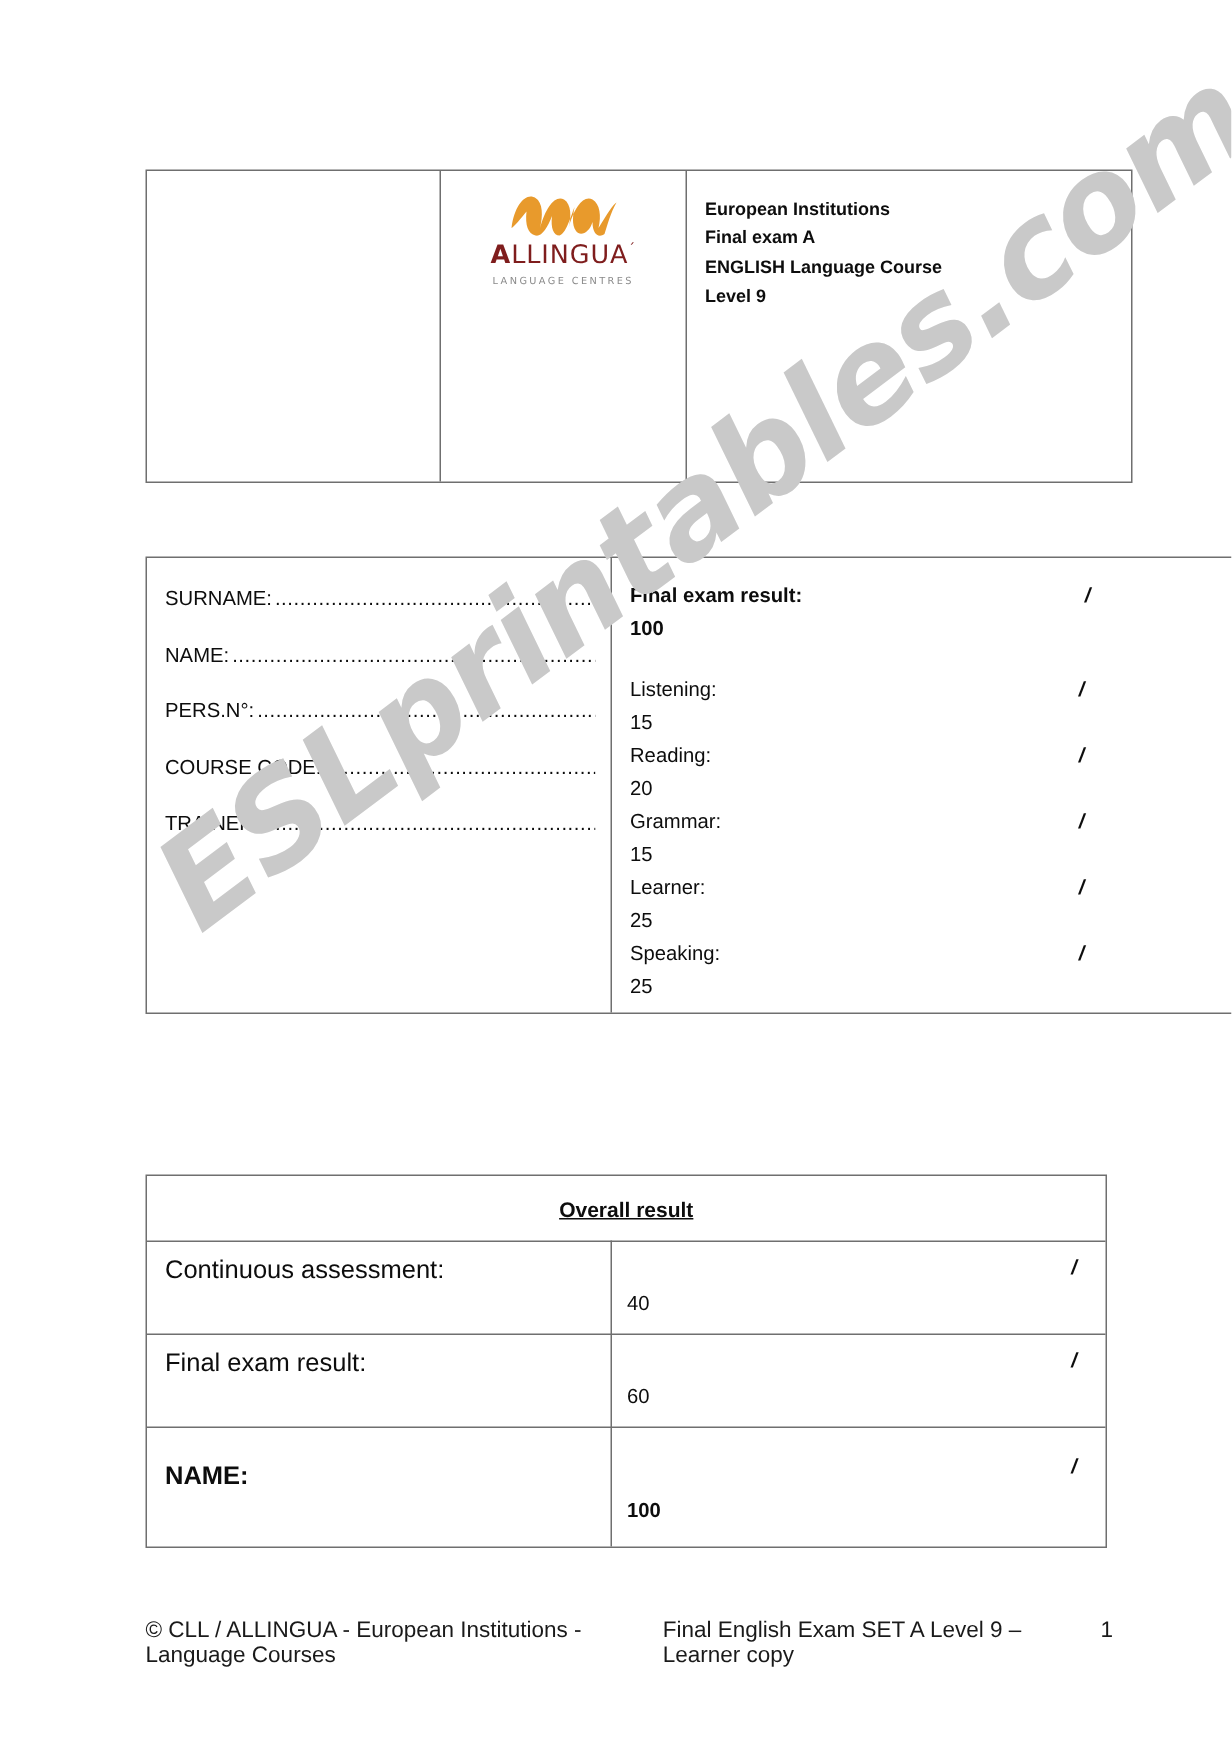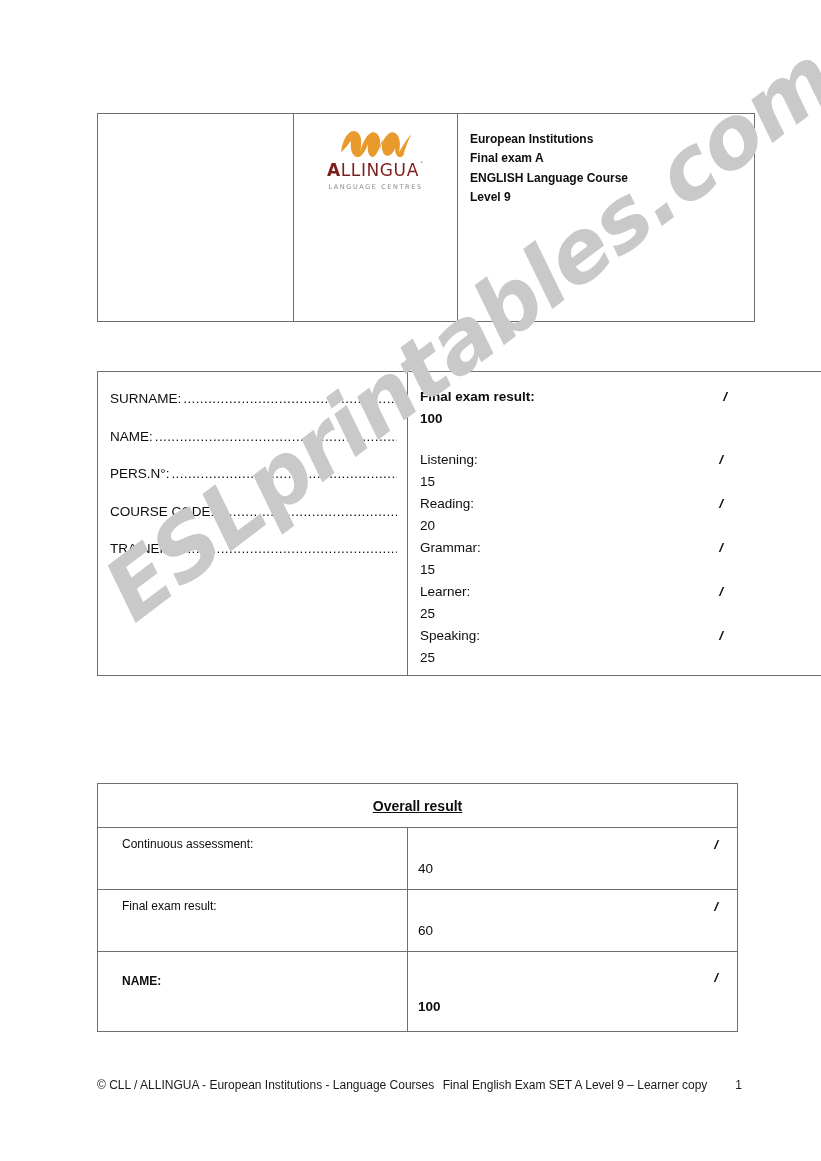--- a/index.html
+++ b/index.html
@@ -245,23 +245,23 @@
     display: flex;
     align-items: center;
     justify-content: center;
     font-size: 14px;
     font-weight: bold;
     text-decoration: underline;
     text-align: center;
   }
   .overall-row-label {
     position: absolute;
-    left: 24px;
+    left: 12px;
     width: 290px;
-    font-size: 12px;
+    font-size: 17px;
   }
   .overall-row-slash {
     position: absolute;
     left: 560px;
     width: 60px;
     text-align: right;
     font-size: 13.5px;
     font-style: italic;
     font-weight: bold;
   }
@@ -274,21 +274,21 @@
 
   
   #footer {
     position: absolute;
     left: 97px;
     top: 1078px;
     width: 645px;
     display: flex;
     justify-content: space-between;
     align-items: baseline;
-    font-size: 12px;
+    font-size: 15px;
     color: #1a1a1a;
     z-index: 3;
   }
   #footer .foot-right {
     display: flex;
     align-items: baseline;
   }
   #footer .foot-page { margin-left: 28px; }
 </style>
 </head>

